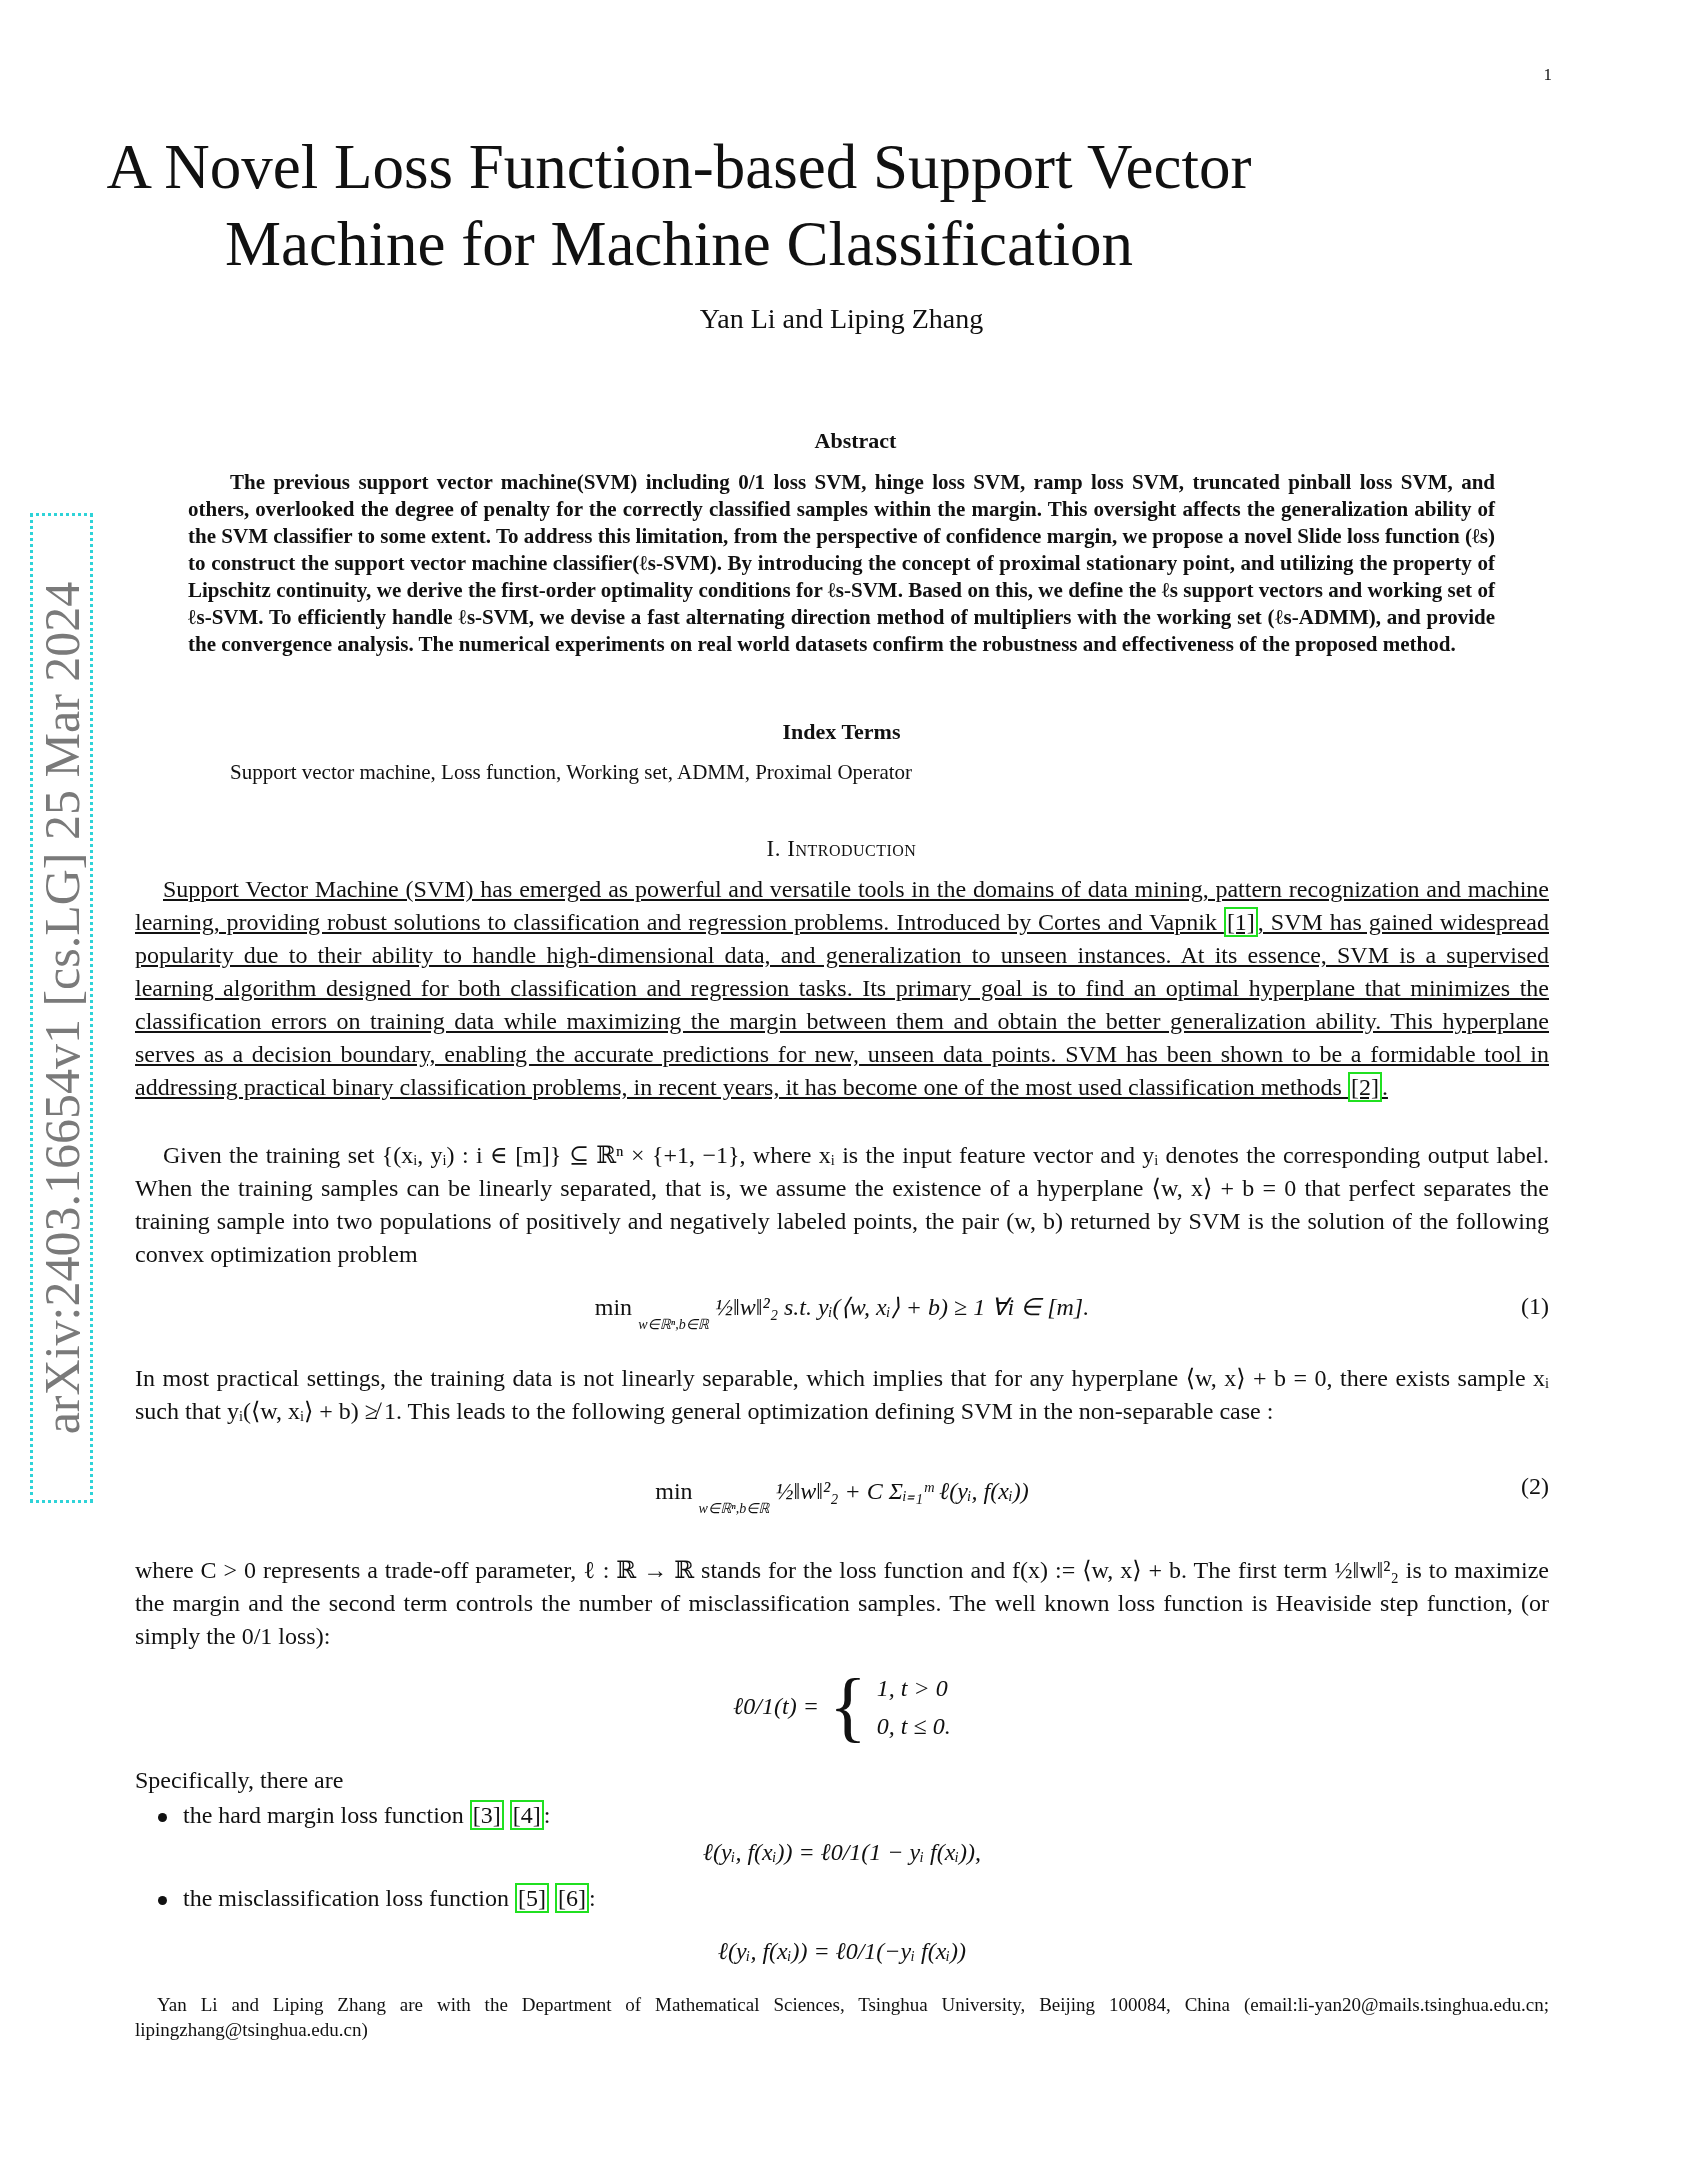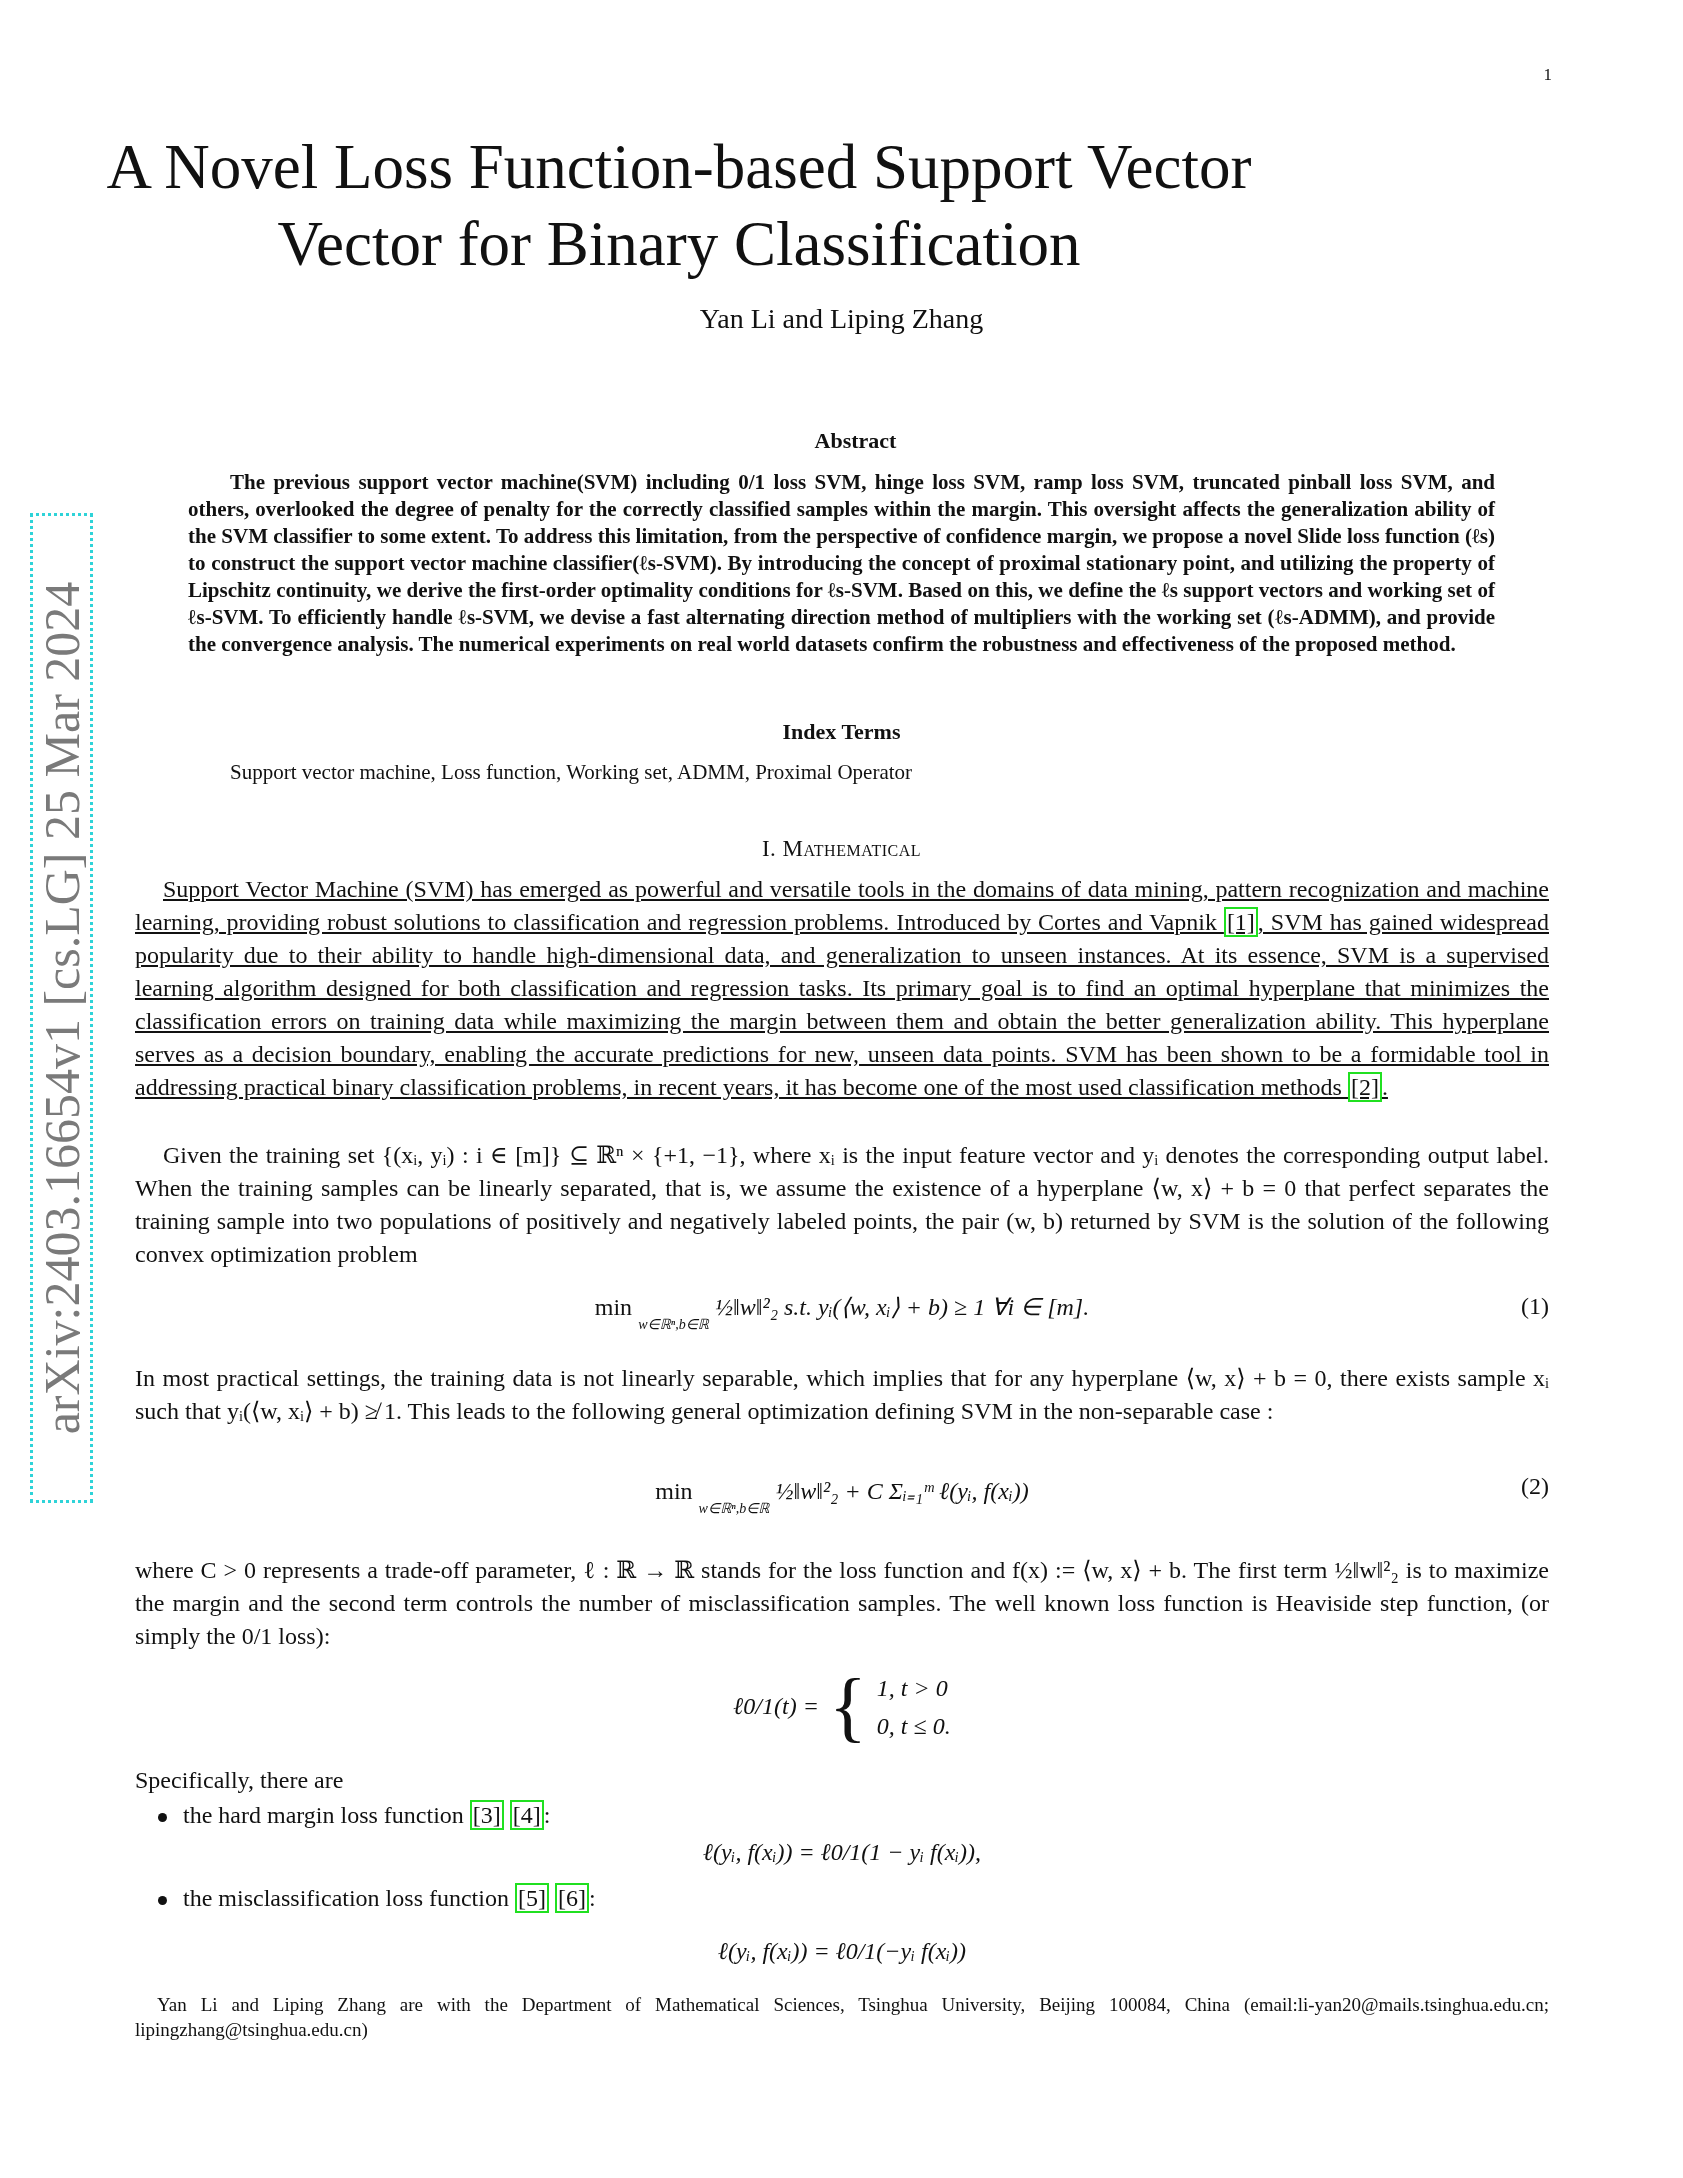--- a/index.html
+++ b/index.html
@@ -54,33 +54,33 @@
 <body>
 
 <div class="page-num">1</div>
 
 <div class="arxiv-stamp">
   <div class="label">arXiv:2403.16654v1  [cs.LG]  25 Mar 2024</div>
 </div>
 
 <div class="title">
   <div>A Novel Loss Function-based Support Vector</div>
-  <div>Vector for Binary Classification</div>
+  <div>Machine for Machine Classification</div>
 </div>
 
 <div class="authors">Yan Li and Liping Zhang</div>
 
 <div class="abstract-head">Abstract</div>
 <div class="abstract-body">The previous support vector machine(SVM) including 0/1 loss SVM, hinge loss SVM, ramp loss SVM, truncated pinball loss SVM, and others, overlooked the degree of penalty for the correctly classified samples within the margin. This oversight affects the generalization ability of the SVM classifier to some extent. To address this limitation, from the perspective of confidence margin, we propose a novel Slide loss function (ℓs) to construct the support vector machine classifier(ℓs-SVM). By introducing the concept of proximal stationary point, and utilizing the property of Lipschitz continuity, we derive the first-order optimality conditions for ℓs-SVM. Based on this, we define the ℓs support vectors and working set of ℓs-SVM. To efficiently handle ℓs-SVM, we devise a fast alternating direction method of multipliers with the working set (ℓs-ADMM), and provide the convergence analysis. The numerical experiments on real world datasets confirm the robustness and effectiveness of the proposed method.</div>
 
 <div class="index-head">Index Terms</div>
 <div class="index-body">Support vector machine, Loss function, Working set, ADMM, Proximal Operator</div>
 
 <div class="section-head">
-  <span>I. </span><span class="sc">Mathematical</span>
+  <span>I. </span><span class="sc">Introduction</span>
 </div>
 
 <div class="body-text indent" style="top:873px;text-decoration:underline;">
   <span>Support Vector Machine (SVM) has emerged as powerful and versatile tools in the domains of data mining, pattern recognization and machine learning, providing robust solutions to classification and regression problems. Introduced by Cortes and Vapnik </span><span class="cite">[1]</span><span>, SVM has gained widespread popularity due to their ability to handle high-dimensional data, and generalization to unseen instances. At its essence, SVM is a supervised learning algorithm designed for both classification and regression tasks. Its primary goal is to find an optimal hyperplane that minimizes the classification errors on training data while maximizing the margin between them and obtain the better generalization ability. This hyperplane serves as a decision boundary, enabling the accurate predictions for new, unseen data points. SVM has been shown to be a formidable tool in addressing practical binary classification problems, in recent years, it has become one of the most used classification methods </span><span class="cite">[2]</span><span>.</span>
 </div>
 
 <div class="body-text indent" style="top:1139px;">Given the training set {(xᵢ, yᵢ) : i ∈ [m]} ⊆ ℝⁿ × {+1, −1}, where xᵢ is the input feature vector and yᵢ denotes the corresponding output label. When the training samples can be linearly separated, that is, we assume the existence of a hyperplane ⟨w, x⟩ + b = 0 that perfect separates the training sample into two populations of positively and negatively labeled points, the pair (w, b) returned by SVM is the solution of the following convex optimization problem</div>
 
 <div class="eq" style="top:1293px;">
   <span class="upright">min</span>

